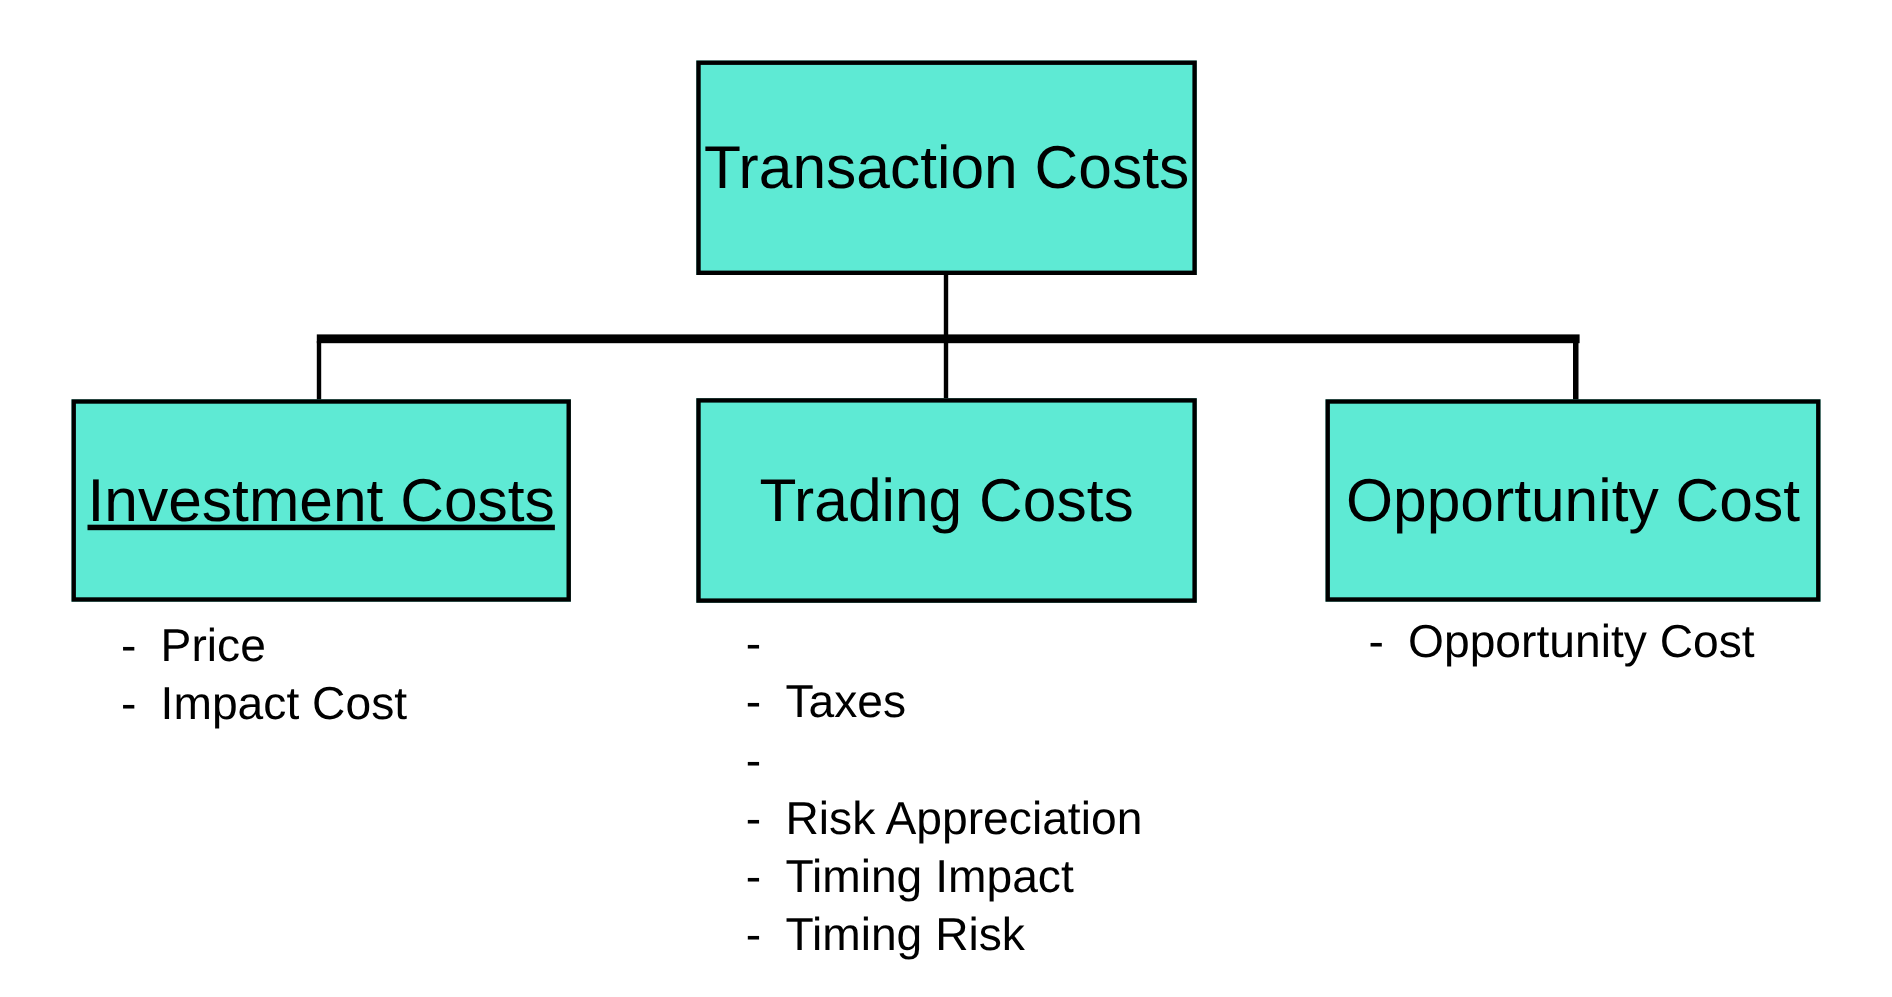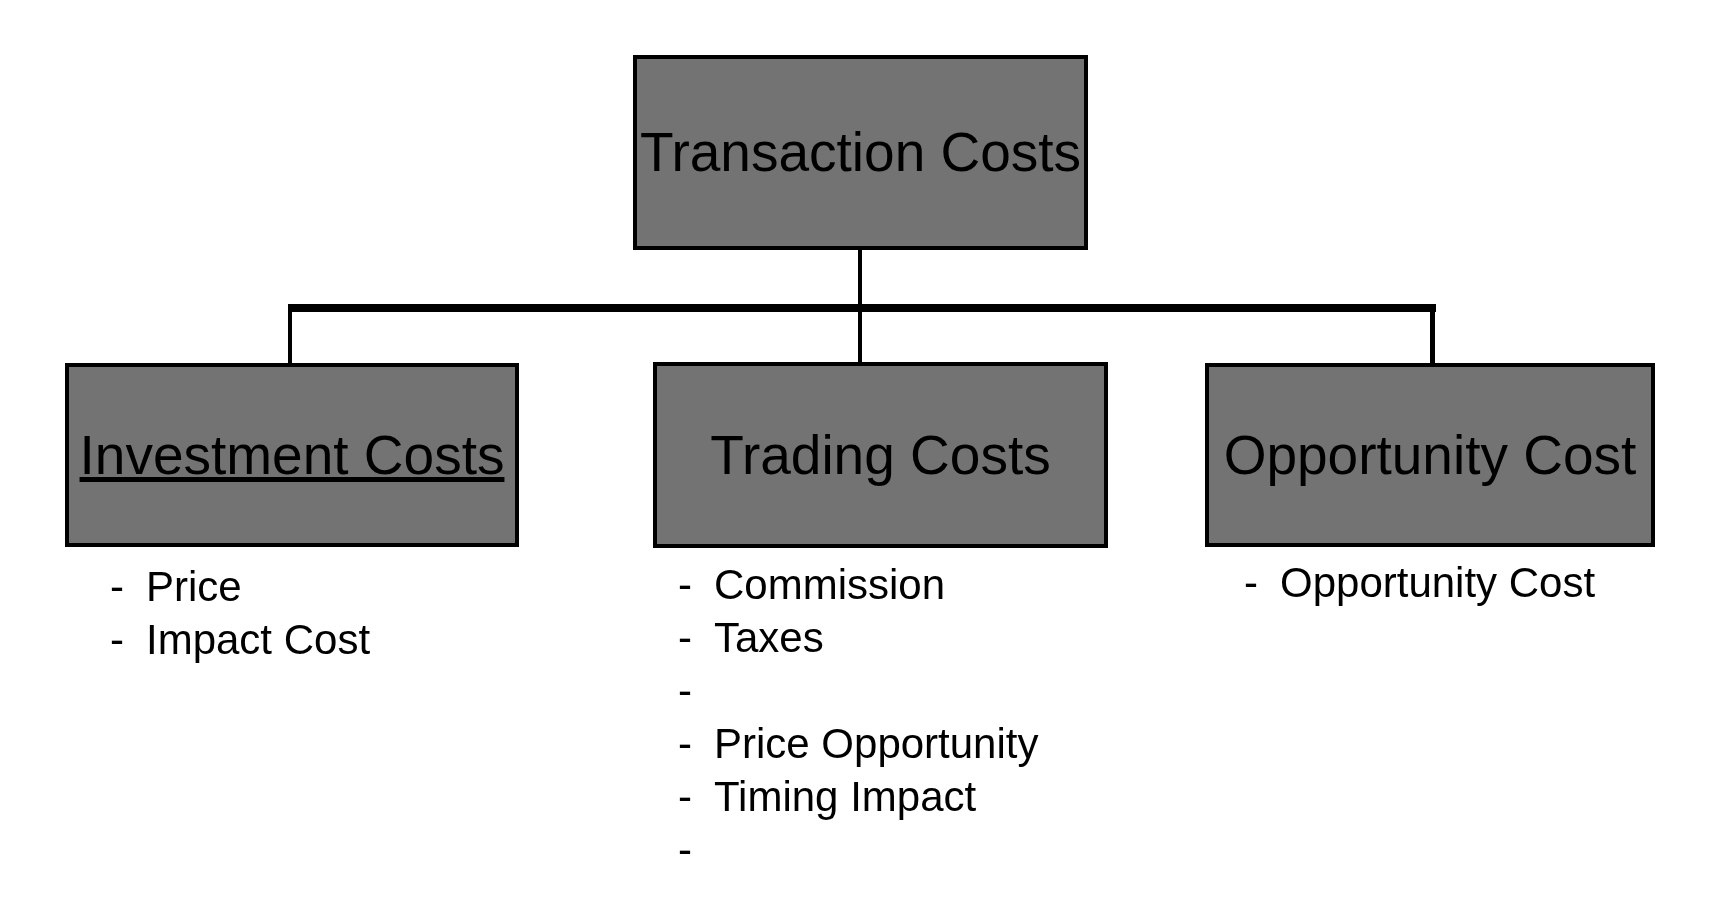--- a/index.html
+++ b/index.html
@@ -18,32 +18,32 @@
     position: relative;
     width: 1720px;
     height: 906px;
     background: #ffffff;
   }
   
   .node {
     position: absolute;
     box-sizing: border-box;
     border: 4px solid #000000;
-    background: #737373;
+    background: #5eead4;
     display: flex;
     align-items: center;
     justify-content: center;
     font-size: 55px;
     line-height: 1.1;
     white-space: nowrap;
     text-align: center;
   }
   #root-box   { left: 633px;  top: 55px;  width: 455px; height: 195px; }
   #left-box   { left: 65px;   top: 363px; width: 454px; height: 184px; text-decoration: underline; }
-  #middle-box { left: 633px;  top: 362px; width: 455px; height: 186px; margin-left: 20px; }
+  #middle-box { left: 633px;  top: 362px; width: 455px; height: 186px; }
   #right-box  { left: 1205px; top: 363px; width: 450px; height: 184px; }
 
   
   .conn {
     position: absolute;
     background: #000000;
   }
   #conn-v-center { left: 858px;  top: 250px; width: 4px;    height: 112px; }
   #conn-h-bar    { left: 288px;  top: 304px; width: 1148px; height: 8px;  }
   #conn-v-left   { left: 288px;  top: 310px; width: 4px;    height: 54px; }
@@ -99,39 +99,39 @@
     </div>
     <div class="li">
       <span class="dash">-</span>
       <span>Impact Cost</span>
     </div>
   </div>
 
   <div class="list" id="middle-list">
     <div class="li">
       <span class="dash">-</span>
-      <span>Commission</span>
     </div>
     <div class="li">
       <span class="dash">-</span>
       <span>Taxes</span>
     </div>
     <div class="li">
       <span class="dash">-</span>
     </div>
     <div class="li">
       <span class="dash">-</span>
-      <span>Price Opportunity</span>
+      <span>Risk Appreciation</span>
     </div>
     <div class="li">
       <span class="dash">-</span>
       <span>Timing Impact</span>
     </div>
     <div class="li">
       <span class="dash">-</span>
+      <span>Timing Risk</span>
     </div>
   </div>
 
   <div class="list" id="right-list">
     <div class="li">
       <span class="dash">-</span>
       <span>Opportunity Cost</span>
     </div>
   </div>
 

